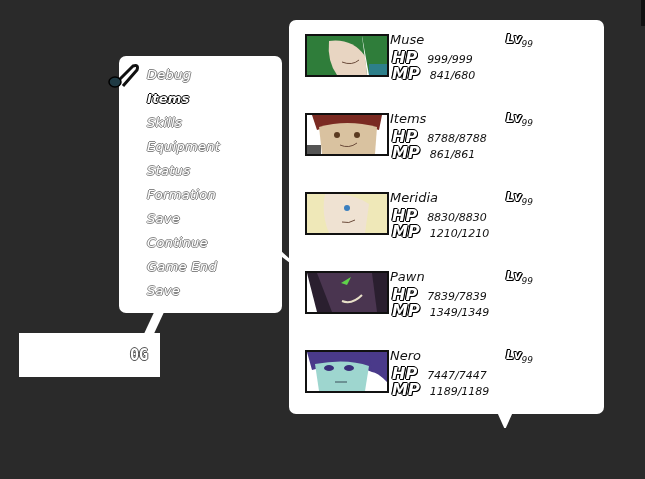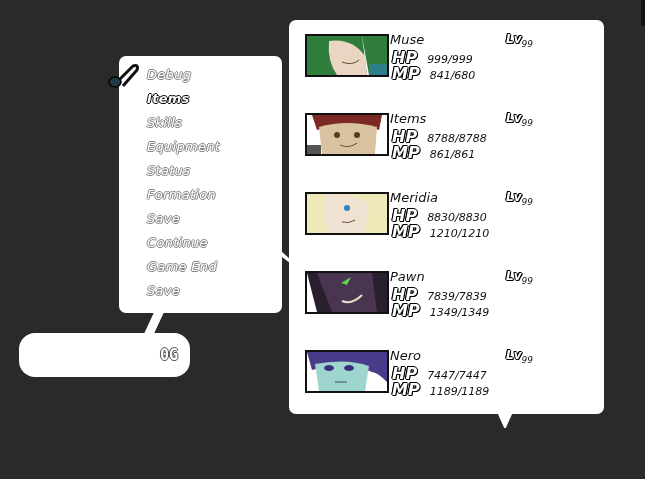--- a/index.html
+++ b/index.html
@@ -6,21 +6,21 @@
   body{width:645px;height:479px;background:#2a2a2a;position:relative;overflow:hidden;font-family:"DejaVu Sans",sans-serif;}
   .edge{position:absolute;left:641px;top:0;width:4px;height:26px;background:#111;}
   
   .menu{position:absolute;left:119px;top:56px;width:163px;height:257px;background:#fff;border-radius:7px;}
   .menu-tail-right{position:absolute;left:280px;top:250px;width:14px;height:16px;background:#fff;clip-path:polygon(0 0,100% 80%,100% 100%,0 35%);}
   .menu-item{position:absolute;left:136px;font-size:13px;font-style:italic;letter-spacing:0.3px;color:#fff;
     text-shadow:-1px 0 #888,1px 0 #888,0 -1px #888,0 1px #888;padding-left:11px;}
   .menu-item.active{color:#fff;text-shadow:-1px 0 #000,1px 0 #000,0 -1px #000,0 1px #000;font-weight:bold;}
   .cursor{position:absolute;left:107px;top:62px;width:34px;height:28px;}
   
-  .gold{position:absolute;left:19px;top:333px;width:171px;height:44px;background:#fff;border-radius:16px;}
+  .gold{position:absolute;left:19px;top:333px;width:141px;height:44px;background:#fff;border-radius:0;}
   .gold-tail{position:absolute;left:143px;top:310px;width:22px;height:26px;background:#fff;clip-path:polygon(55% 0,100% 0,45% 100%,0 100%);}
   .gold-value{position:absolute;right:12px;top:13px;font-family:"DejaVu Sans Mono",monospace;font-size:15px;font-weight:bold;color:#fff;
     text-shadow:-1px 0 #555,1px 0 #555,0 -1px #555,0 1px #555;}
   
   .party{position:absolute;left:289px;top:20px;width:315px;height:394px;background:#fff;border-radius:7px;}
   .party-tail{position:absolute;left:497px;top:412px;width:16px;height:16px;background:#fff;clip-path:polygon(0 0,100% 0,55% 100%,45% 100%);}
   .member{position:absolute;left:0;width:315px;height:60px;}
   .portrait{position:absolute;left:16px;top:14px;width:80px;height:39px;border:2px solid #111;overflow:hidden;background:#fff;}
   .pname{position:absolute;left:101px;top:12px;font-size:13px;font-style:italic;color:#111;}
   .stat{position:absolute;left:103px;font-size:11px;font-style:italic;color:#111;}

